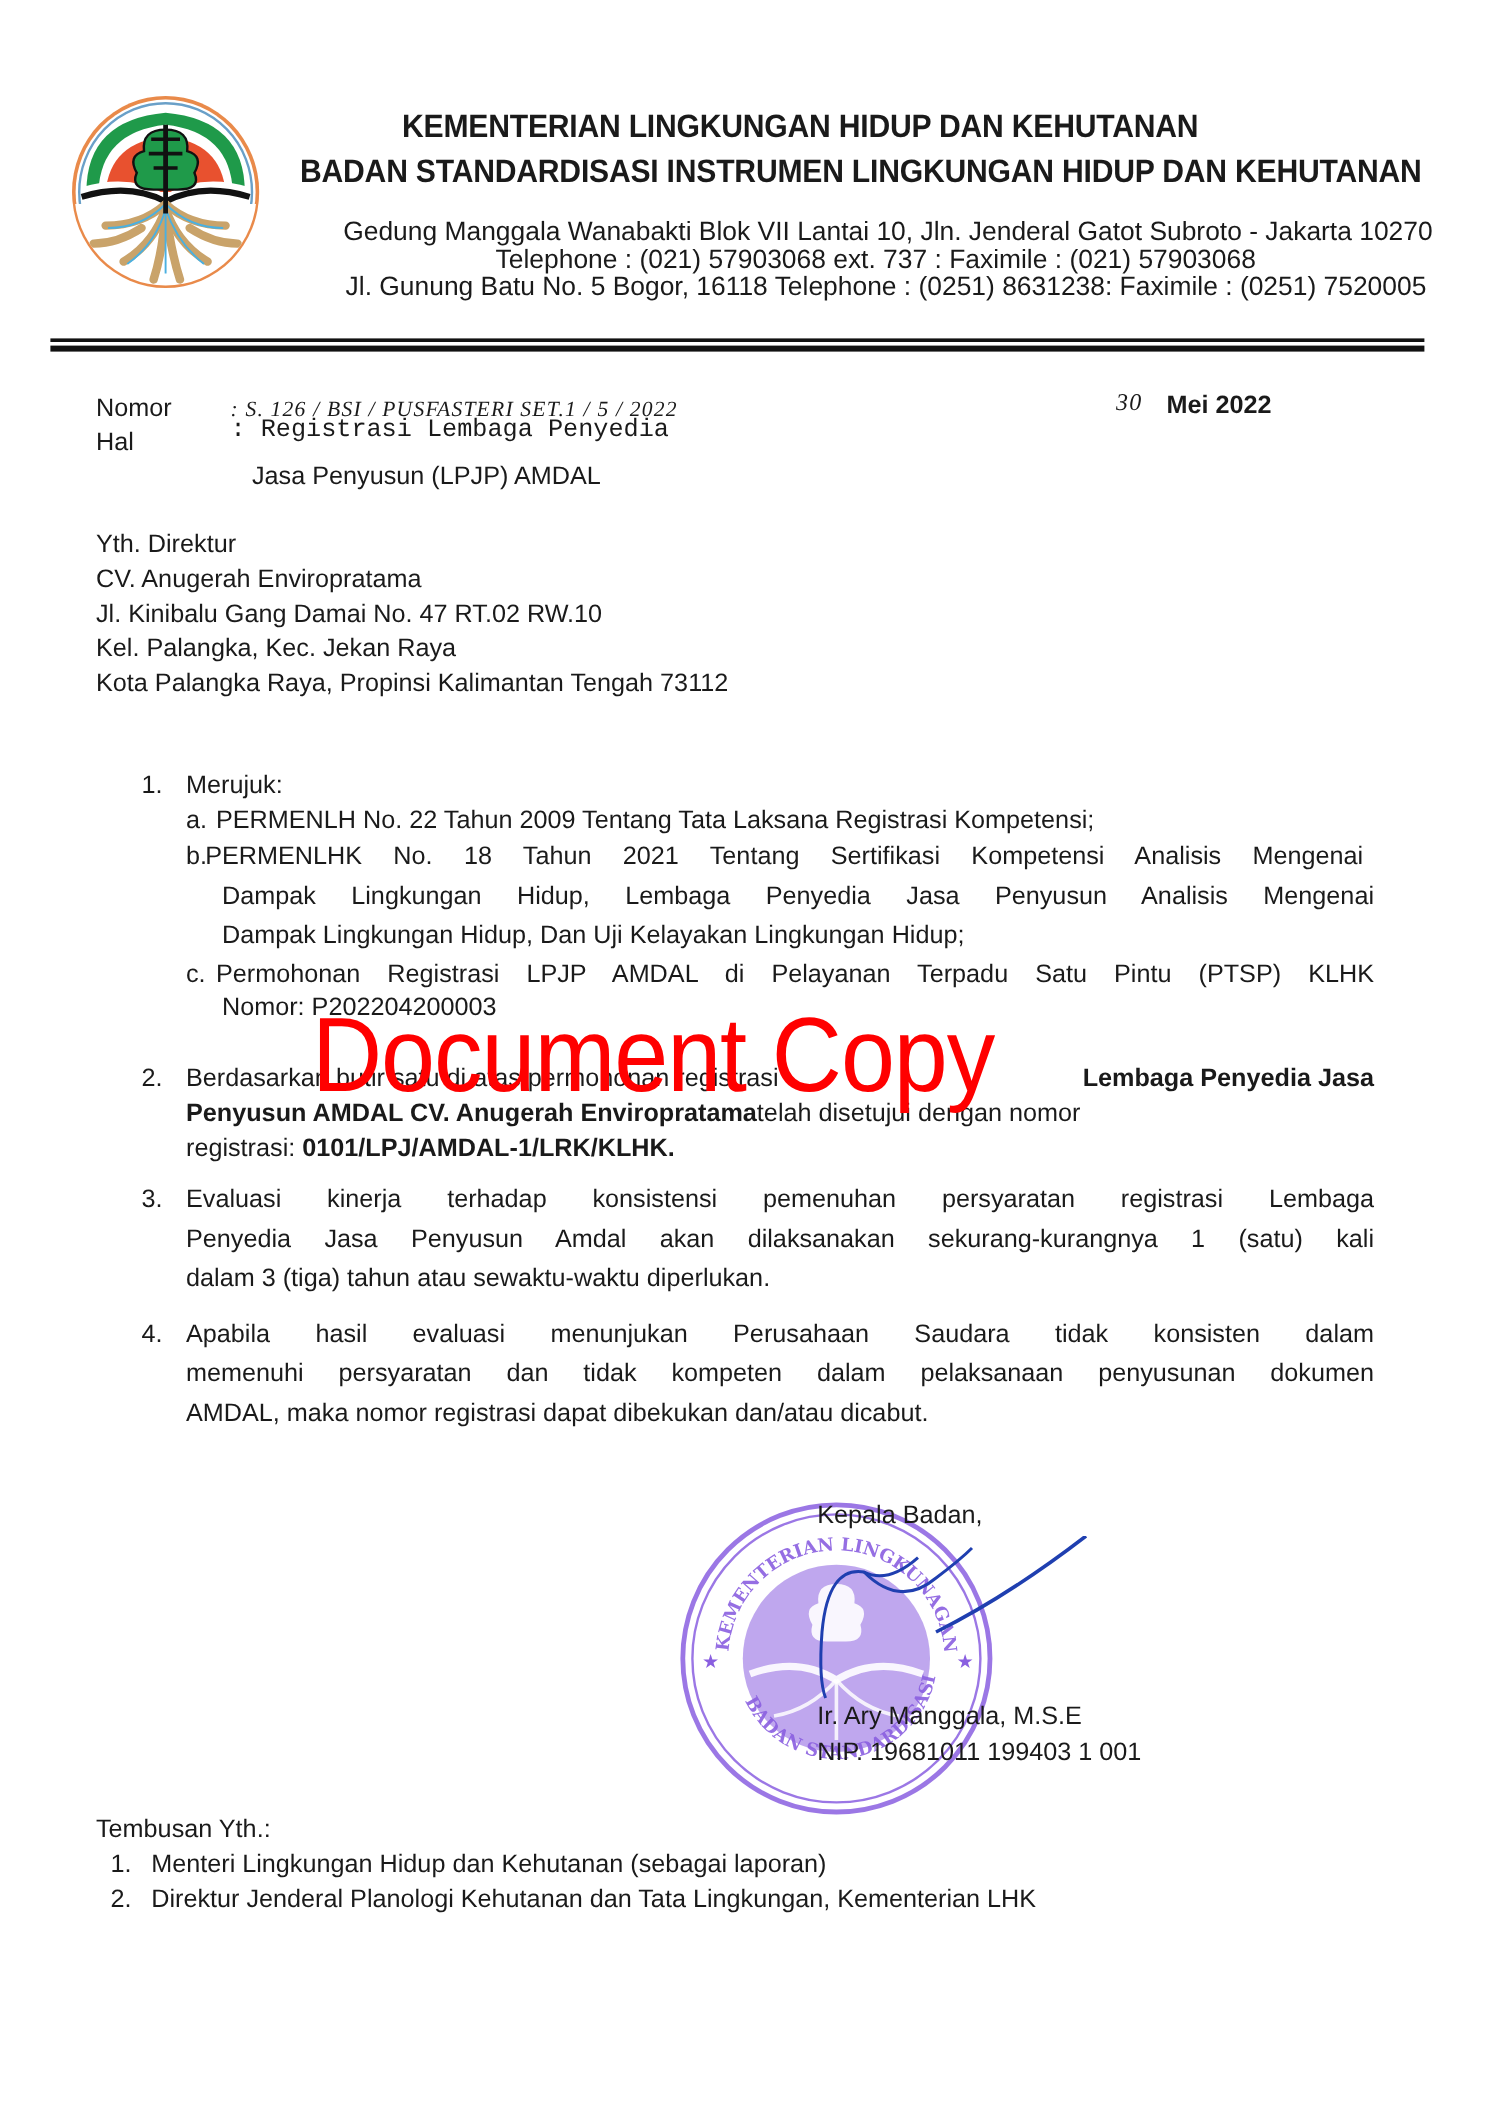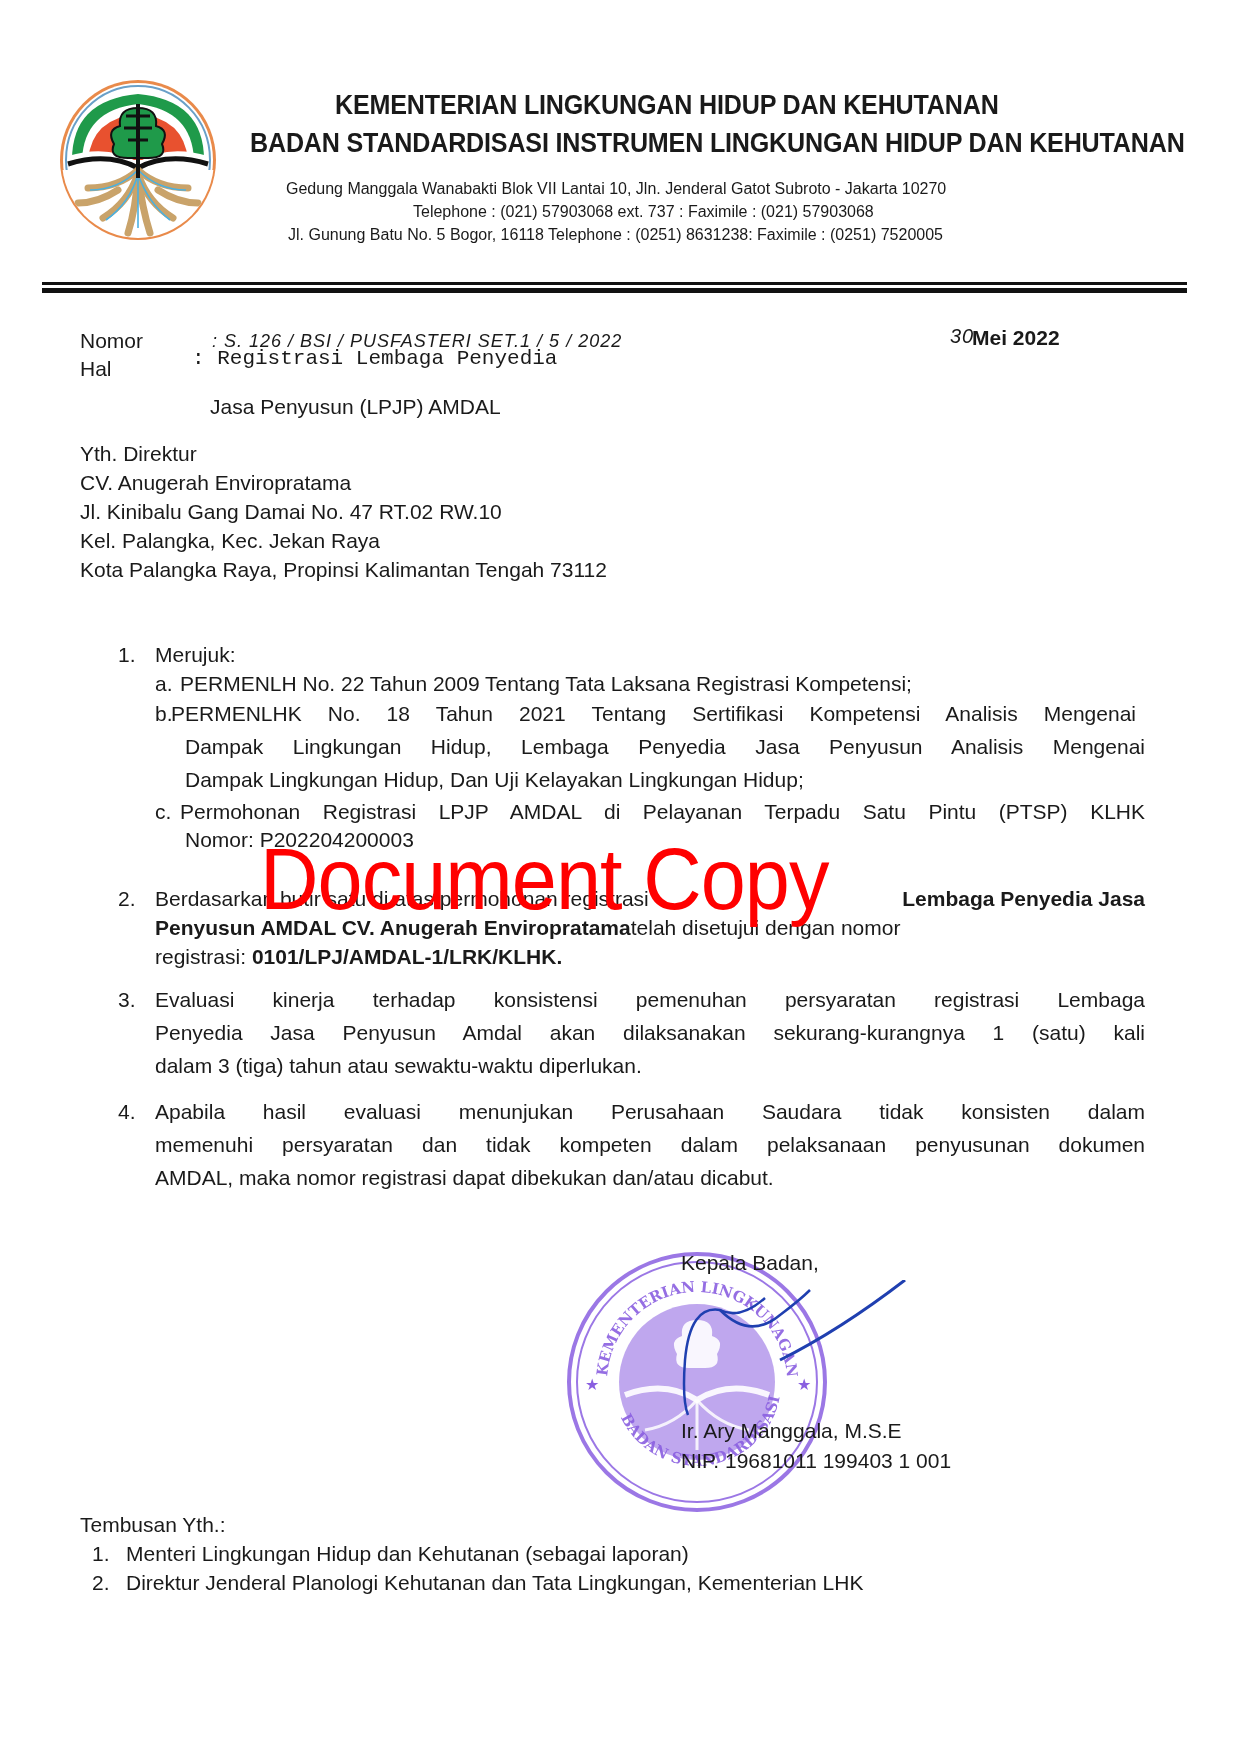--- a/index.html
+++ b/index.html
@@ -5,29 +5,29 @@
     html, body { margin: 0; padding: 0; background: #ffffff; }
     body {
       width: 1239px; height: 1754px; position: relative; overflow: hidden;
       font-family: "Liberation Sans", sans-serif; color: #1a1a1a;
     }
     .abs { position: absolute; }
     
     .logo { left: 58px; top: 78px; width: 160px; height: 164px; }
     .lh-title1 { left: 335px; top: 90px; font-size: 27px; font-weight: bold; letter-spacing: -0.2px; transform: scaleX(0.93); transform-origin: left; white-space: nowrap; }
     .lh-title2 { left: 250px; top: 128px; font-size: 27px; font-weight: bold; letter-spacing: -0.2px; transform: scaleX(0.93); transform-origin: left; white-space: nowrap; }
-    .lh-addr { font-size: 16px; white-space: nowrap; }
+    .lh-addr { font-size: 22px; white-space: nowrap; }
     .lh-a1 { left: 286px; top: 180px; }
     .lh-a2 { left: 413px; top: 203px; }
     .lh-a3 { left: 288px; top: 226px; }
     .rule1 { left: 42px; top: 282px; width: 1145px; height: 3px; background: #111; }
     .rule2 { left: 42px; top: 288px; width: 1145px; height: 5px; background: #111; }
     
     .txt { font-size: 21px; white-space: nowrap; line-height: 1; }
-    .hand { font-family: Liberation Sans, sans-serif; font-size: 18px; letter-spacing: 1px; font-style: italic; margin-left: 20px; }
+    .hand { font-family: Liberation Serif, serif; font-size: 18px; letter-spacing: 1px; font-style: italic; }
     .bold { font-weight: bold; }
     .just { white-space: normal; text-align: justify; text-align-last: justify; }
     
     .watermark { left: 260px; top: 835px; font-size: 88px; color: #ff0000; white-space: nowrap; letter-spacing: -1px; transform: scaleX(0.92); transform-origin: left; line-height: 1; z-index: 5; }
     
     .stamp { left: 565px; top: 1250px; width: 265px; height: 265px; z-index: 3; }
     .signature { left: 660px; top: 1280px; width: 300px; height: 140px; z-index: 4; }
     .sig-text { z-index: 6; }
   </style>
 </head>
@@ -79,21 +79,21 @@
 <div class="abs lh-addr lh-a1">Gedung Manggala Wanabakti Blok VII Lantai 10, Jln. Jenderal Gatot Subroto - Jakarta 10270</div>
 <div class="abs lh-addr lh-a2">Telephone : (021) 57903068 ext. 737 : Faximile : (021) 57903068</div>
 <div class="abs lh-addr lh-a3">Jl. Gunung Batu No. 5 Bogor, 16118 Telephone : (0251) 8631238: Faximile : (0251) 7520005</div>
 <div class="abs rule1"></div>
 <div class="abs rule2"></div>
 
 <div class="abs txt" style="left:80px; top:330px;">Nomor</div>
 <div class="abs txt hand" style="left:192px; top:332px;">: S. 126 / BSI / PUSFASTERI SET.1 / 5 / 2022</div>
 <div class="abs txt" style="left:80px; top:358px;">Hal</div>
 <div class="abs txt" style="left:192px; top:348px;font-family:Liberation Mono, monospace;">: Registrasi Lembaga Penyedia</div>
-<div class="abs txt" style="left:210px; top:396px;">Jasa Penyusun (LPJP) AMDAL</div>
+<div class="abs txt" style="left:210px; top:386px;">Jasa Penyusun (LPJP) AMDAL</div>
 <div class="abs txt hand" style="left:930px; top:326px; font-size:20px;">30</div>
 <div class="abs txt" style="left:972px; top:327px;font-weight:bold;">Mei 2022</div>
 
 <div class="abs txt" style="left:80px; top:443px;">Yth. Direktur</div>
 <div class="abs txt" style="left:80px; top:472px;">CV. Anugerah Enviropratama</div>
 <div class="abs txt" style="left:80px; top:501px;text-align:center;">Jl. Kinibalu Gang Damai No. 47 RT.02 RW.10</div>
 <div class="abs txt" style="left:80px; top:530px;">Kel. Palangka, Kec. Jekan Raya</div>
 <div class="abs txt" style="left:80px; top:559px;">Kota Palangka Raya, Propinsi Kalimantan Tengah 73112</div>
 
 <div class="abs txt" style="left:118px; top:644px;">1.</div>

